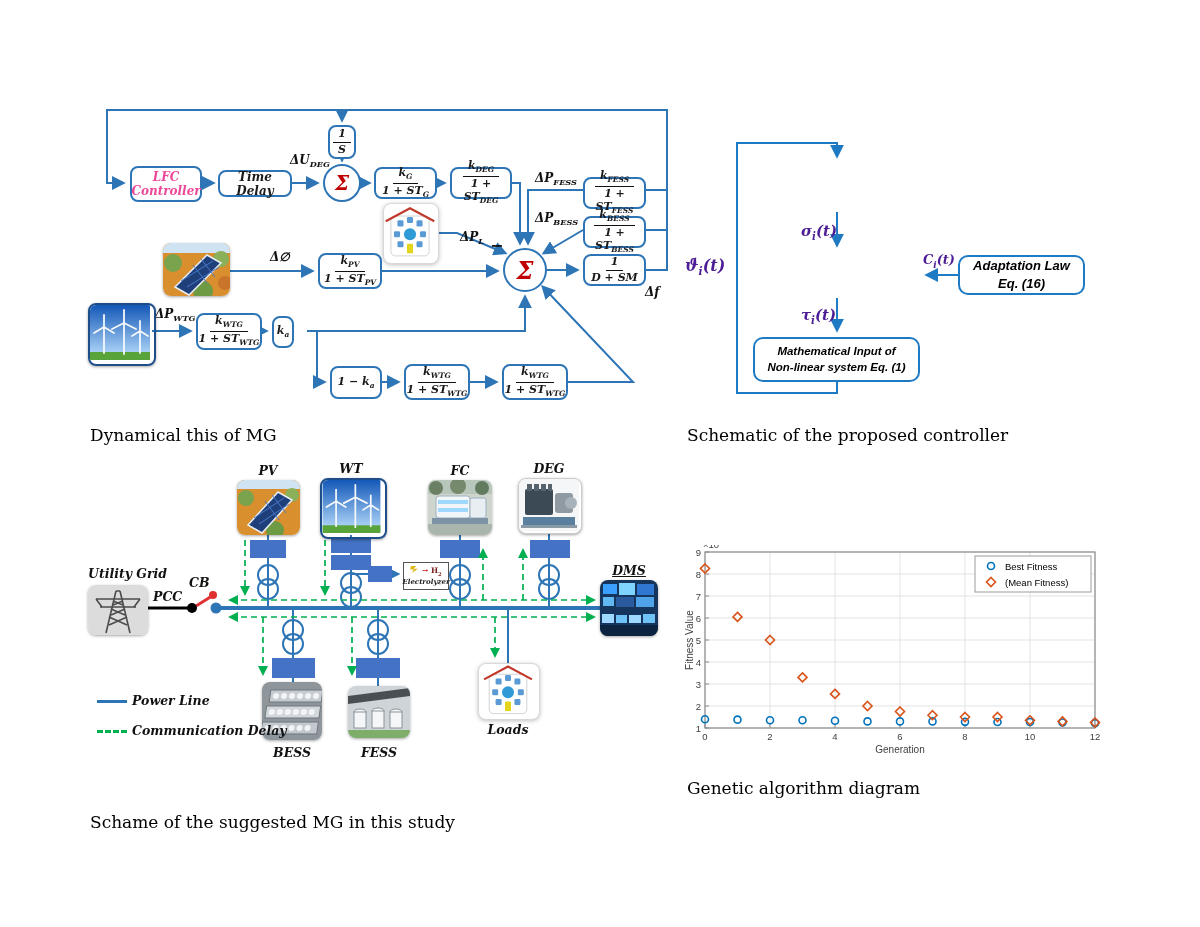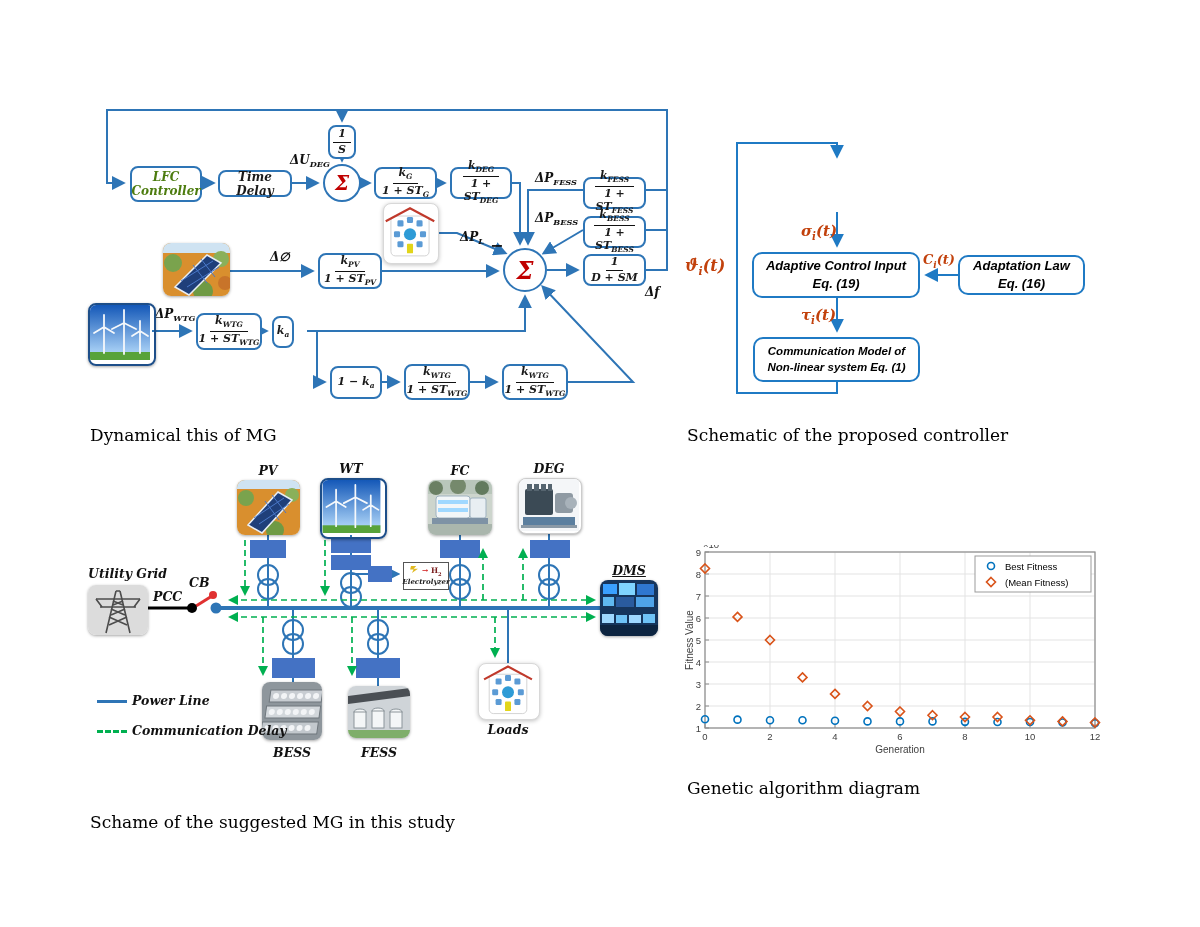--- a/index.html
+++ b/index.html
@@ -13,21 +13,21 @@
   .dbox .num{padding:0 5px 1px;border-bottom:1.3px solid #111;line-height:1.15;}
   .dbox .den{padding-top:1px;line-height:1.15;}
   sub{font-size:68%;}
   .sumc{position:absolute;background:#fff;border:2px solid #2e75b6;border-radius:50%;
         display:flex;align-items:center;justify-content:center;color:#c00000;
         font:italic 700 20px "DejaVu Serif",serif;box-sizing:border-box;}
   .dlabel{position:absolute;font:italic 700 12px "DejaVu Serif",serif;color:#111;white-space:nowrap;}
   .cbox{position:absolute;background:#fff;border:2px solid #1f7ac4;border-radius:10px;
         display:flex;flex-direction:column;align-items:center;justify-content:center;
         font:italic 600 13px "Liberation Sans",sans-serif;color:#000;box-sizing:border-box;text-align:center;line-height:1.35;}
-  .mlabel{position:absolute;font:italic 700 15px "DejaVu Serif",serif;color:#c2410c;white-space:nowrap;}
+  .mlabel{position:absolute;font:italic 700 15px "DejaVu Serif",serif;color:#4c1d95;white-space:nowrap;}
   .img{position:absolute;border-radius:8px;overflow:hidden;box-shadow:0 1px 3px rgba(0,0,0,.35);}
   .img svg{display:block;}
   .ulabel{position:absolute;font:italic 700 12.5px "DejaVu Serif",serif;color:#111;white-space:nowrap;}
   .caption{position:absolute;font:400 17px "DejaVu Serif",serif;color:#000;white-space:nowrap;}
   .cc{transform:translateX(-50%);}
   .legend-line{position:absolute;width:30px;height:0;}
 </style>
 </head>
 <body>
 
@@ -60,21 +60,21 @@
         <path d="M232,236 V287 H239" marker-end="url(#aA)"></path>
         <path d="M297,287 H313" marker-end="url(#aA)"></path>
         <path d="M385,287 H411" marker-end="url(#aA)"></path>
         <path d="M483,287 H548 L458,192" marker-end="url(#aA)"></path>
         <path d="M561,95 H582"></path>
         <path d="M561,135 H582"></path>
         <path d="M462,175 H492" marker-end="url(#aA)"></path>
       </g>
     </svg>
 
-    <div class="dbox" style="left:45px;top:71px;width:72px;height:36px;color:#4d7c0f;font-size:12px;">
+    <div class="dbox" style="left:45px;top:71px;width:72px;height:36px;color:#ec4899;font-size:12px;">
       <span>LFC</span>
       <span>Controller</span>
     </div>
     <div class="dbox" style="left:133px;top:75px;width:74px;height:27px;font-size:12px;">
       <span>Time Delay</span>
     </div>
     <div class="dbox" style="left:243px;top:30px;width:28px;height:34px;">
       <span class="num">1</span>
       <span class="den">S</span>
     </div>
@@ -191,30 +191,26 @@
           <path d="M0,0 L10,5 L0,10 z" fill="#1f7ac4"></path>
         </marker>
       </defs>
       <g stroke="#1f7ac4" stroke-width="2" fill="none">
         <path d="M152,242 V253 H52 V3 H152 V16" marker-end="url(#aC)"></path>
         <path d="M152,72 V105" marker-end="url(#aC)"></path>
         <path d="M152,158 V190" marker-end="url(#aC)"></path>
         <path d="M273,135 H242" marker-end="url(#aC)"></path>
       </g>
     </svg>
-    <div class="cbox" style="left:67px;top:112px;width:168px;height:46px;">
-      <span>Adaptive Control  Input</span>
-      <span>Eq. (19)</span>
-    </div>
     <div class="cbox" style="left:273px;top:115px;width:127px;height:40px;">
       <span>Adaptation Law</span>
       <span>Eq. (16)</span>
     </div>
     <div class="cbox" style="left:68px;top:197px;width:167px;height:45px;font-size:11.5px;">
-      <span>Communication Model of</span>
+      <span>Mathematical Input of</span>
       <span>Non-linear system Eq. (1)</span>
     </div>
     <span class="mlabel" style="left:116px;top:82px;">σ<sub>i</sub>(t)</span>
     <span class="mlabel" style="left:116px;top:166px;">τ<sub>i</sub>(t)</span>
     <span class="mlabel" style="left:238px;top:112px;font-size:13px;">C<sub>i</sub>(t)</span>
     <span class="mlabel" style="left:0px;top:116px;font-size:16px;">ϑ̇<sub>i</sub>(t)</span>
   </section>
 
   <section class="quad" style="left:85px;top:460px;width:580px;height:310px;">
     <svg class="wires" width="580" height="310">

